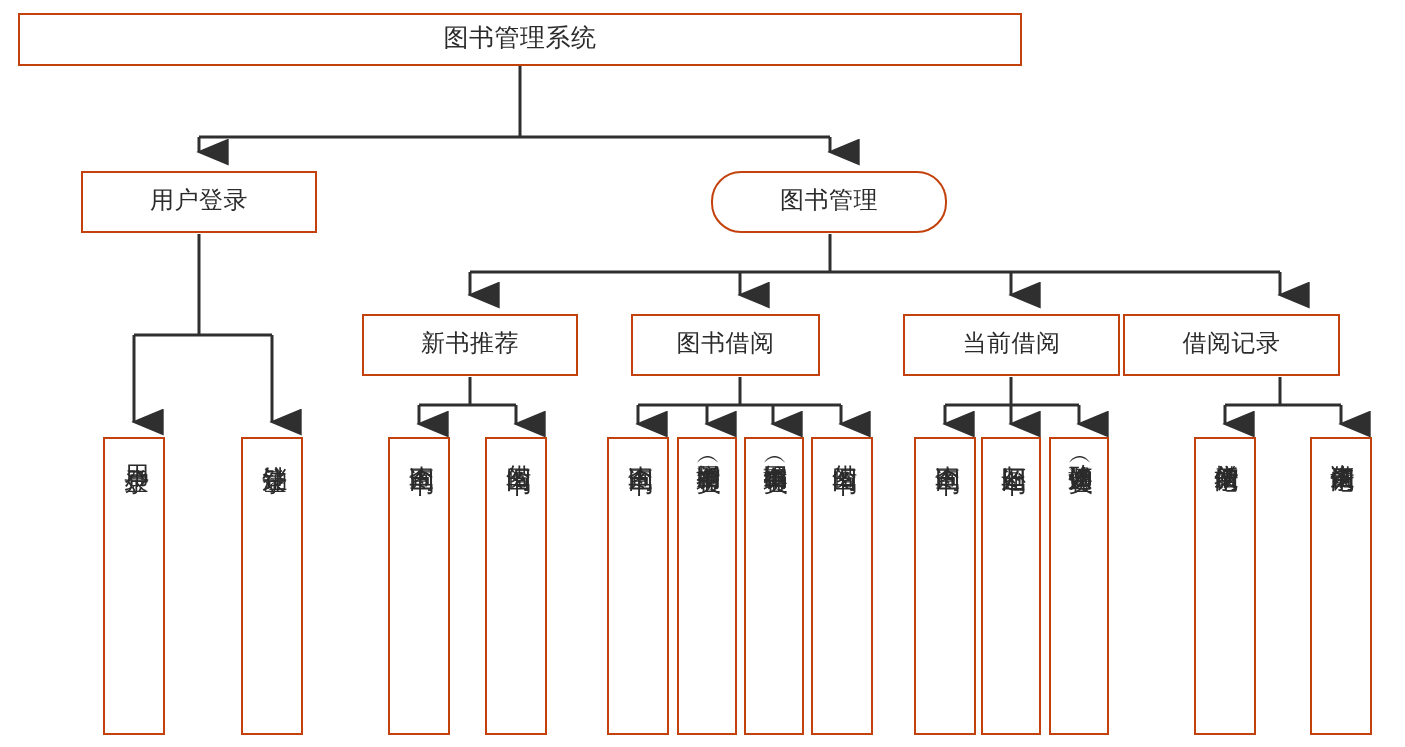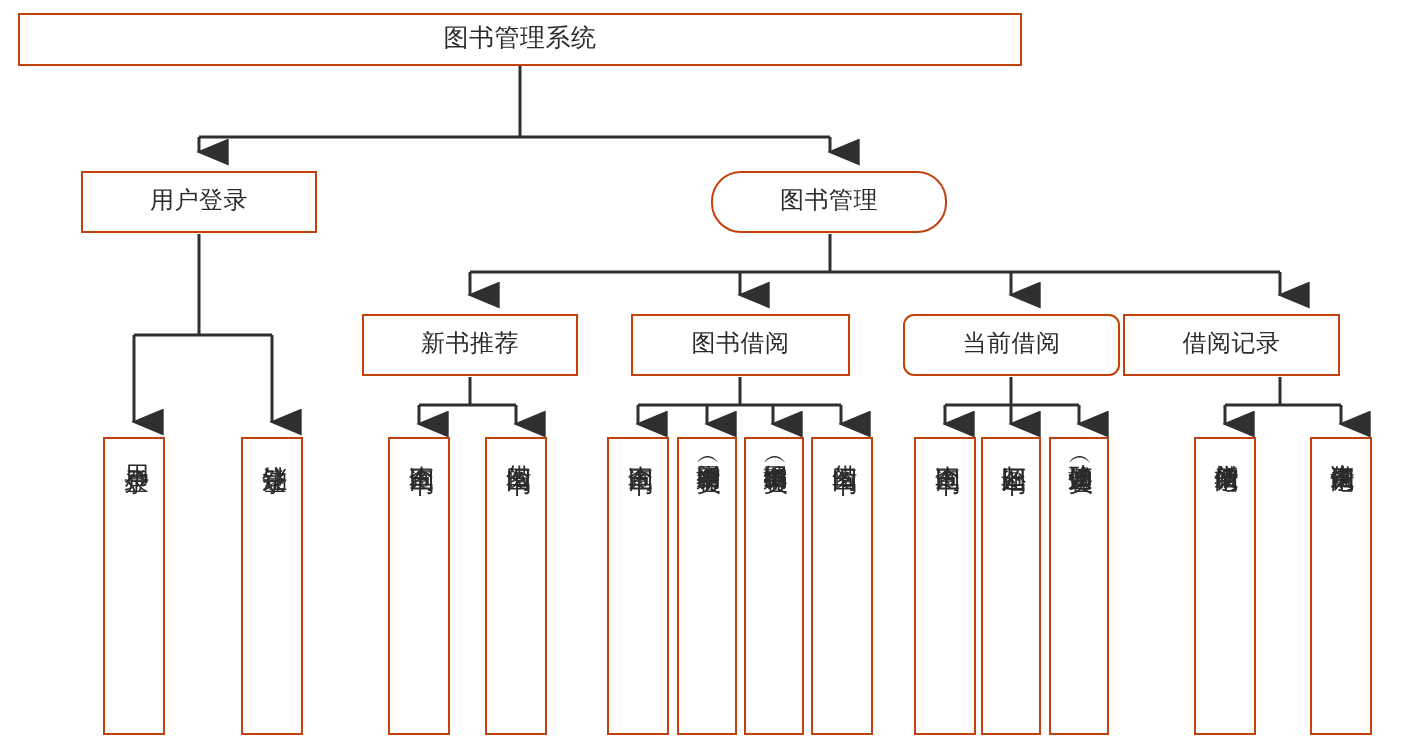--- a/index.html
+++ b/index.html
@@ -147,24 +147,24 @@
   <div class="node horiz" style="left:81px; top:171px; width:236px; height:62px;">
     <span class="label">用户登录</span>
   </div>
   <div class="node horiz" style="left:711px; top:171px; width:236px; height:62px;border-radius:30px;">
     <span class="label">图书管理</span>
   </div>
 
   <div class="node horiz" style="left:362px; top:314px; width:216px; height:62px;">
     <span class="label">新书推荐</span>
   </div>
-  <div class="node horiz" style="left:631px; top:314px; width:219px; height:62px;">
+  <div class="node horiz" style="left:631px; top:314px; width:189px; height:62px;">
     <span class="label">图书借阅</span>
   </div>
-  <div class="node horiz" style="left:903px; top:314px; width:217px; height:62px;border-radius:11px;">
+  <div class="node horiz" style="left:903px; top:314px; width:217px; height:62px;">
     <span class="label">当前借阅</span>
   </div>
   <div class="node horiz" style="left:1123px; top:314px; width:217px; height:62px;">
     <span class="label">借阅记录</span>
   </div>
 
   <div class="node leaf" style="left:103px; top:437px; width:62px; height:298px;">
     <span class="label">用户登录</span>
   </div>
   <div class="node leaf" style="left:241px; top:437px; width:62px; height:298px;">

